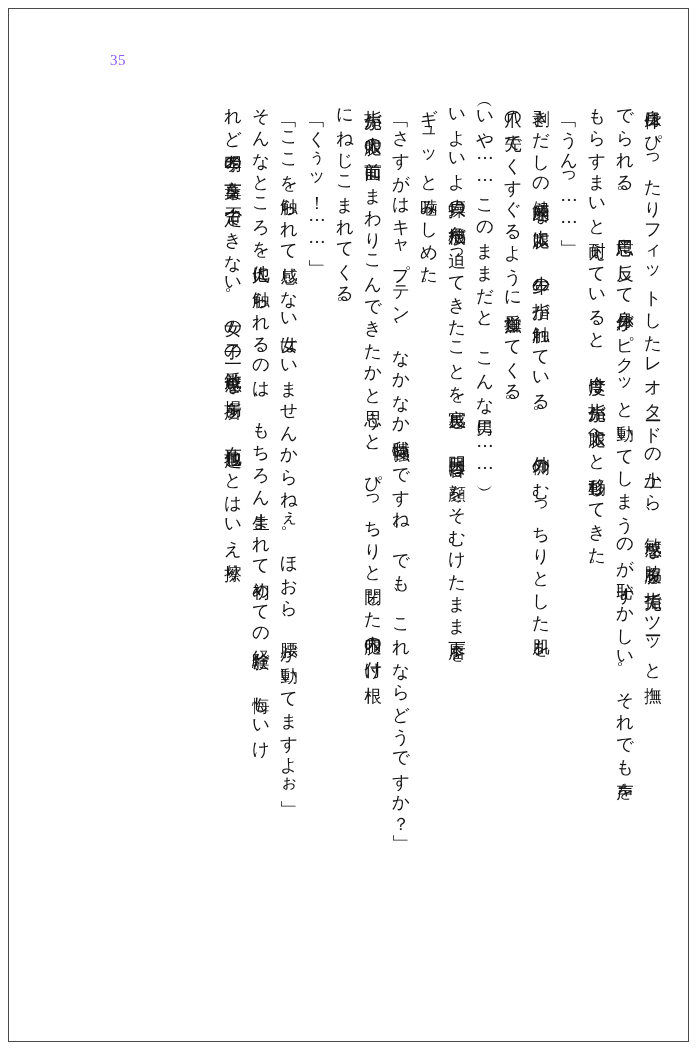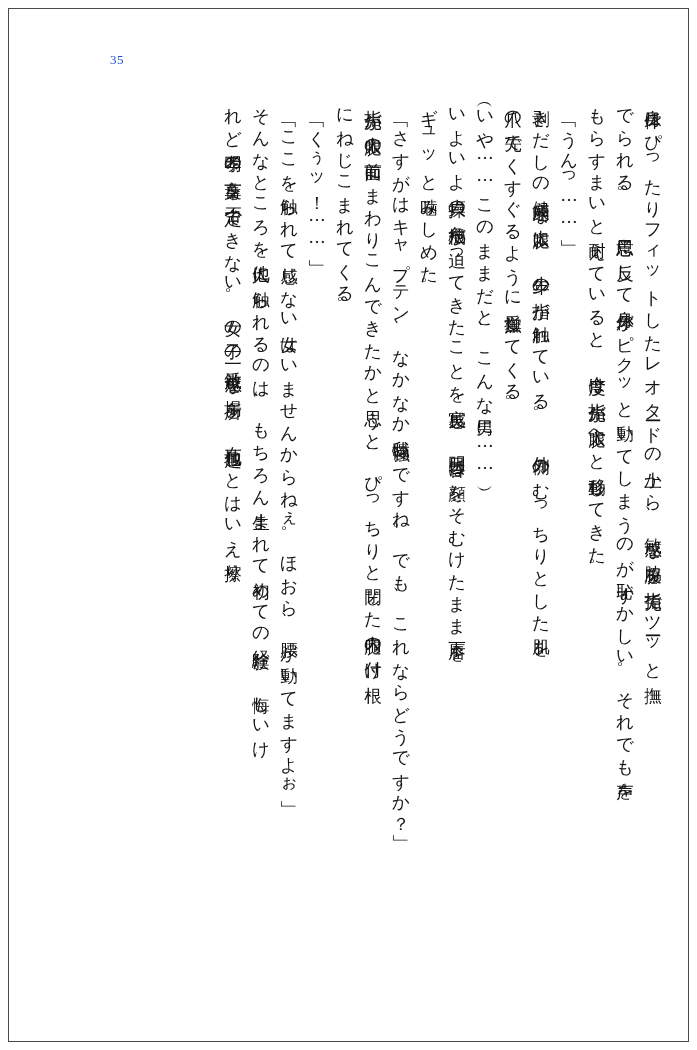--- a/index.html
+++ b/index.html
@@ -32,23 +32,23 @@
     right: 8px;
     bottom: 8px;
     border: 1px solid #4a4a4a;
     box-sizing: border-box;
     pointer-events: none;
   }
   #page-number {
     position: absolute;
     left: 110px;
     top: 52px;
-    font-size: 13px;
+    font-size: 15px;
     font-family: "Liberation Serif", "DejaVu Serif", serif;
-    color: #1d4ed8;
+    color: #8b5cf6;
     letter-spacing: 0.5px;
   }
   
   #text-block {
     position: absolute;
     right: 36px;
     top: 96px;
     width: 556px;
     height: 900px;
     display: flex;

